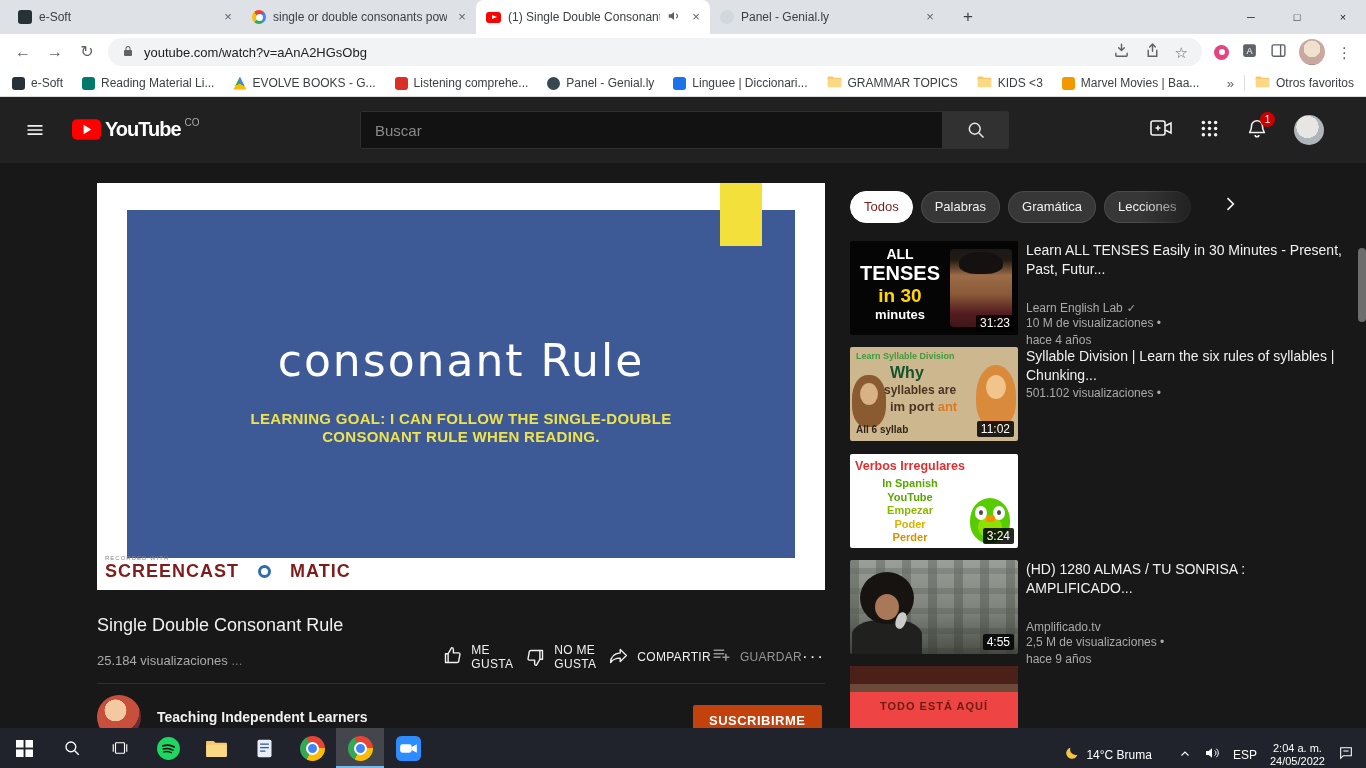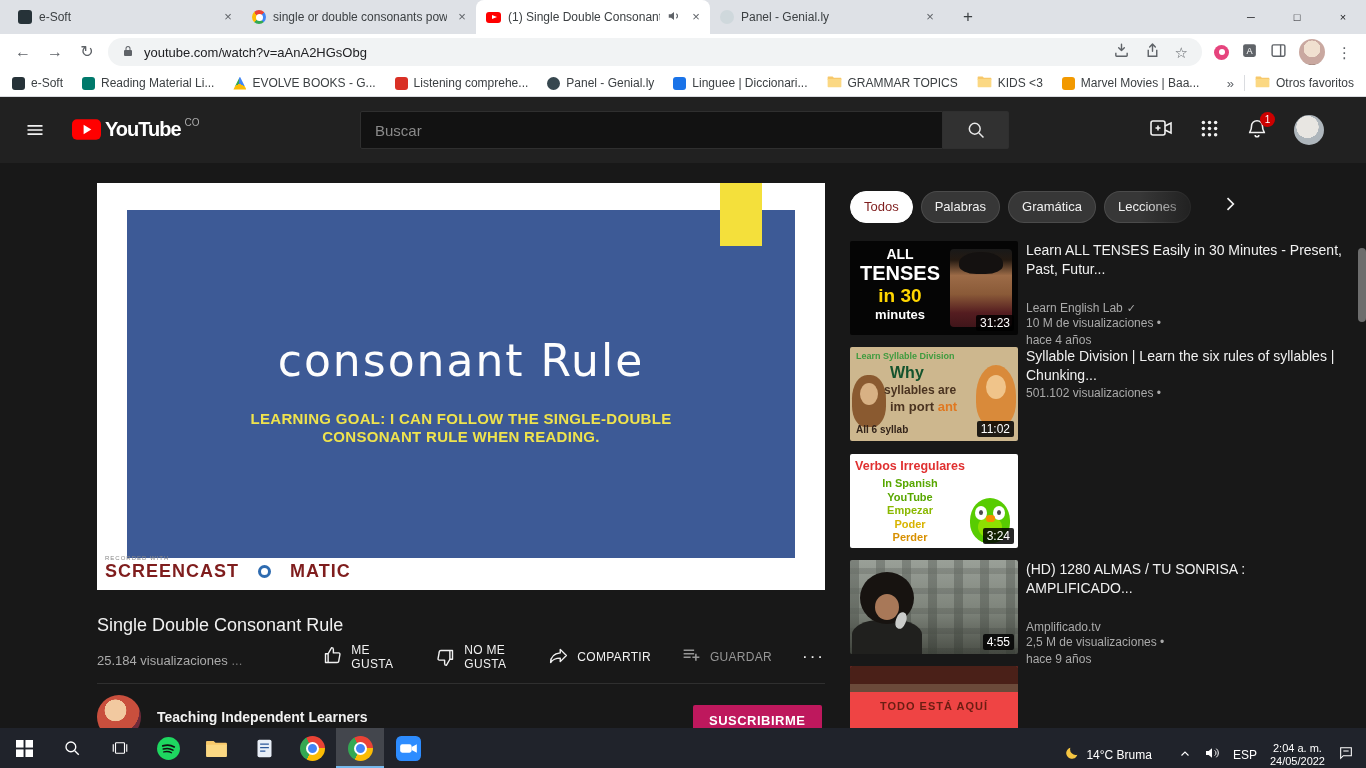--- a/index.html
+++ b/index.html
@@ -76,30 +76,30 @@
 .slide-goal{font-size:15px;line-height:18px;font-weight:bold;color:#efe34d;letter-spacing:.3px}
 .goal1{margin-top:22px}
 .watermark{position:absolute;left:8px;bottom:8px}
 .wm-small{font-size:6px;letter-spacing:1px;color:#888}
 .wm-brand{display:flex;align-items:center;gap:19px;font-size:18px;font-weight:bold;color:#7f1d1d;letter-spacing:1px}
 .wm-o{width:13px;height:13px;border:3px solid #2e6bb0;border-radius:50%;background:#fff}
 .vtitle{position:absolute;left:97px;top:452px;font-size:18px;color:#f1f1f1}
 .metarow{position:absolute;left:97px;top:480px;width:728px;display:flex;justify-content:space-between;align-items:flex-start}
 .views{font-size:13px;color:#aaa;padding-top:10px}
 .views-suffix{color:#777}
-.actions{display:flex;align-items:center;gap:30px}
+.actions{display:flex;align-items:center;}
 .action{display:flex;align-items:center;gap:8px;color:#f1f1f1}
 .action-label{font-size:12px;font-weight:500;letter-spacing:.3px;line-height:14px}
 .action-label.narrow{width:54px}
 .action.save{color:#969696}
 .more-dots{font-size:17px;letter-spacing:2px;color:#f1f1f1}
 .divider{position:absolute;left:97px;top:520px;width:728px;border-top:1px solid #2f2f2f}
 .ch-avatar{position:absolute;left:97px;top:532px;width:44px;height:44px;border-radius:50%;background:radial-gradient(circle at 42% 35%,#f2c9a0 0 28%,#c94f3d 29% 62%,#6e2a3a 63%)}
 .ch-name{position:absolute;left:157px;top:546px;font-size:14px;font-weight:bold;color:#f1f1f1}
-.subscribe{position:absolute;left:693px;top:542px;background:#be185d;color:#fff;font-size:13px;font-weight:bold;letter-spacing:.5px;padding:8px 16px;border-radius:2px}
+.subscribe{position:absolute;left:693px;top:542px;background:#c2410c;color:#fff;font-size:13px;font-weight:bold;letter-spacing:.5px;padding:8px 16px;border-radius:2px}
 
 
 .chips{position:absolute;left:850px;top:28px;display:flex;gap:8px}
 .chip{height:32px;line-height:30px;padding:0 13px;border-radius:16px;background:#373737;border:1px solid rgba(255,255,255,.1);color:#f1f1f1;font-size:13px;white-space:nowrap}
 .chip.sel{background:#fff;border-color:#fff;color:#7f1d1d;font-weight:400}
 .chips-fade{position:absolute;left:1140px;top:24px;width:112px;height:40px;background:linear-gradient(to right,rgba(24,24,24,0),#181818 65%)}
 .chips-next{position:absolute;left:1220px;top:31px}
 .sug{position:absolute;left:850px;width:505px;height:94px}
 .thumb{position:absolute;left:0;top:0;width:168px;height:94px;background:#000;overflow:hidden;border-radius:2px}
 .duration{position:absolute;right:4px;bottom:4px;background:rgba(0,0,0,.85);color:#fff;font-size:12px;font-weight:500;padding:1px 4px;border-radius:2px;z-index:5}

